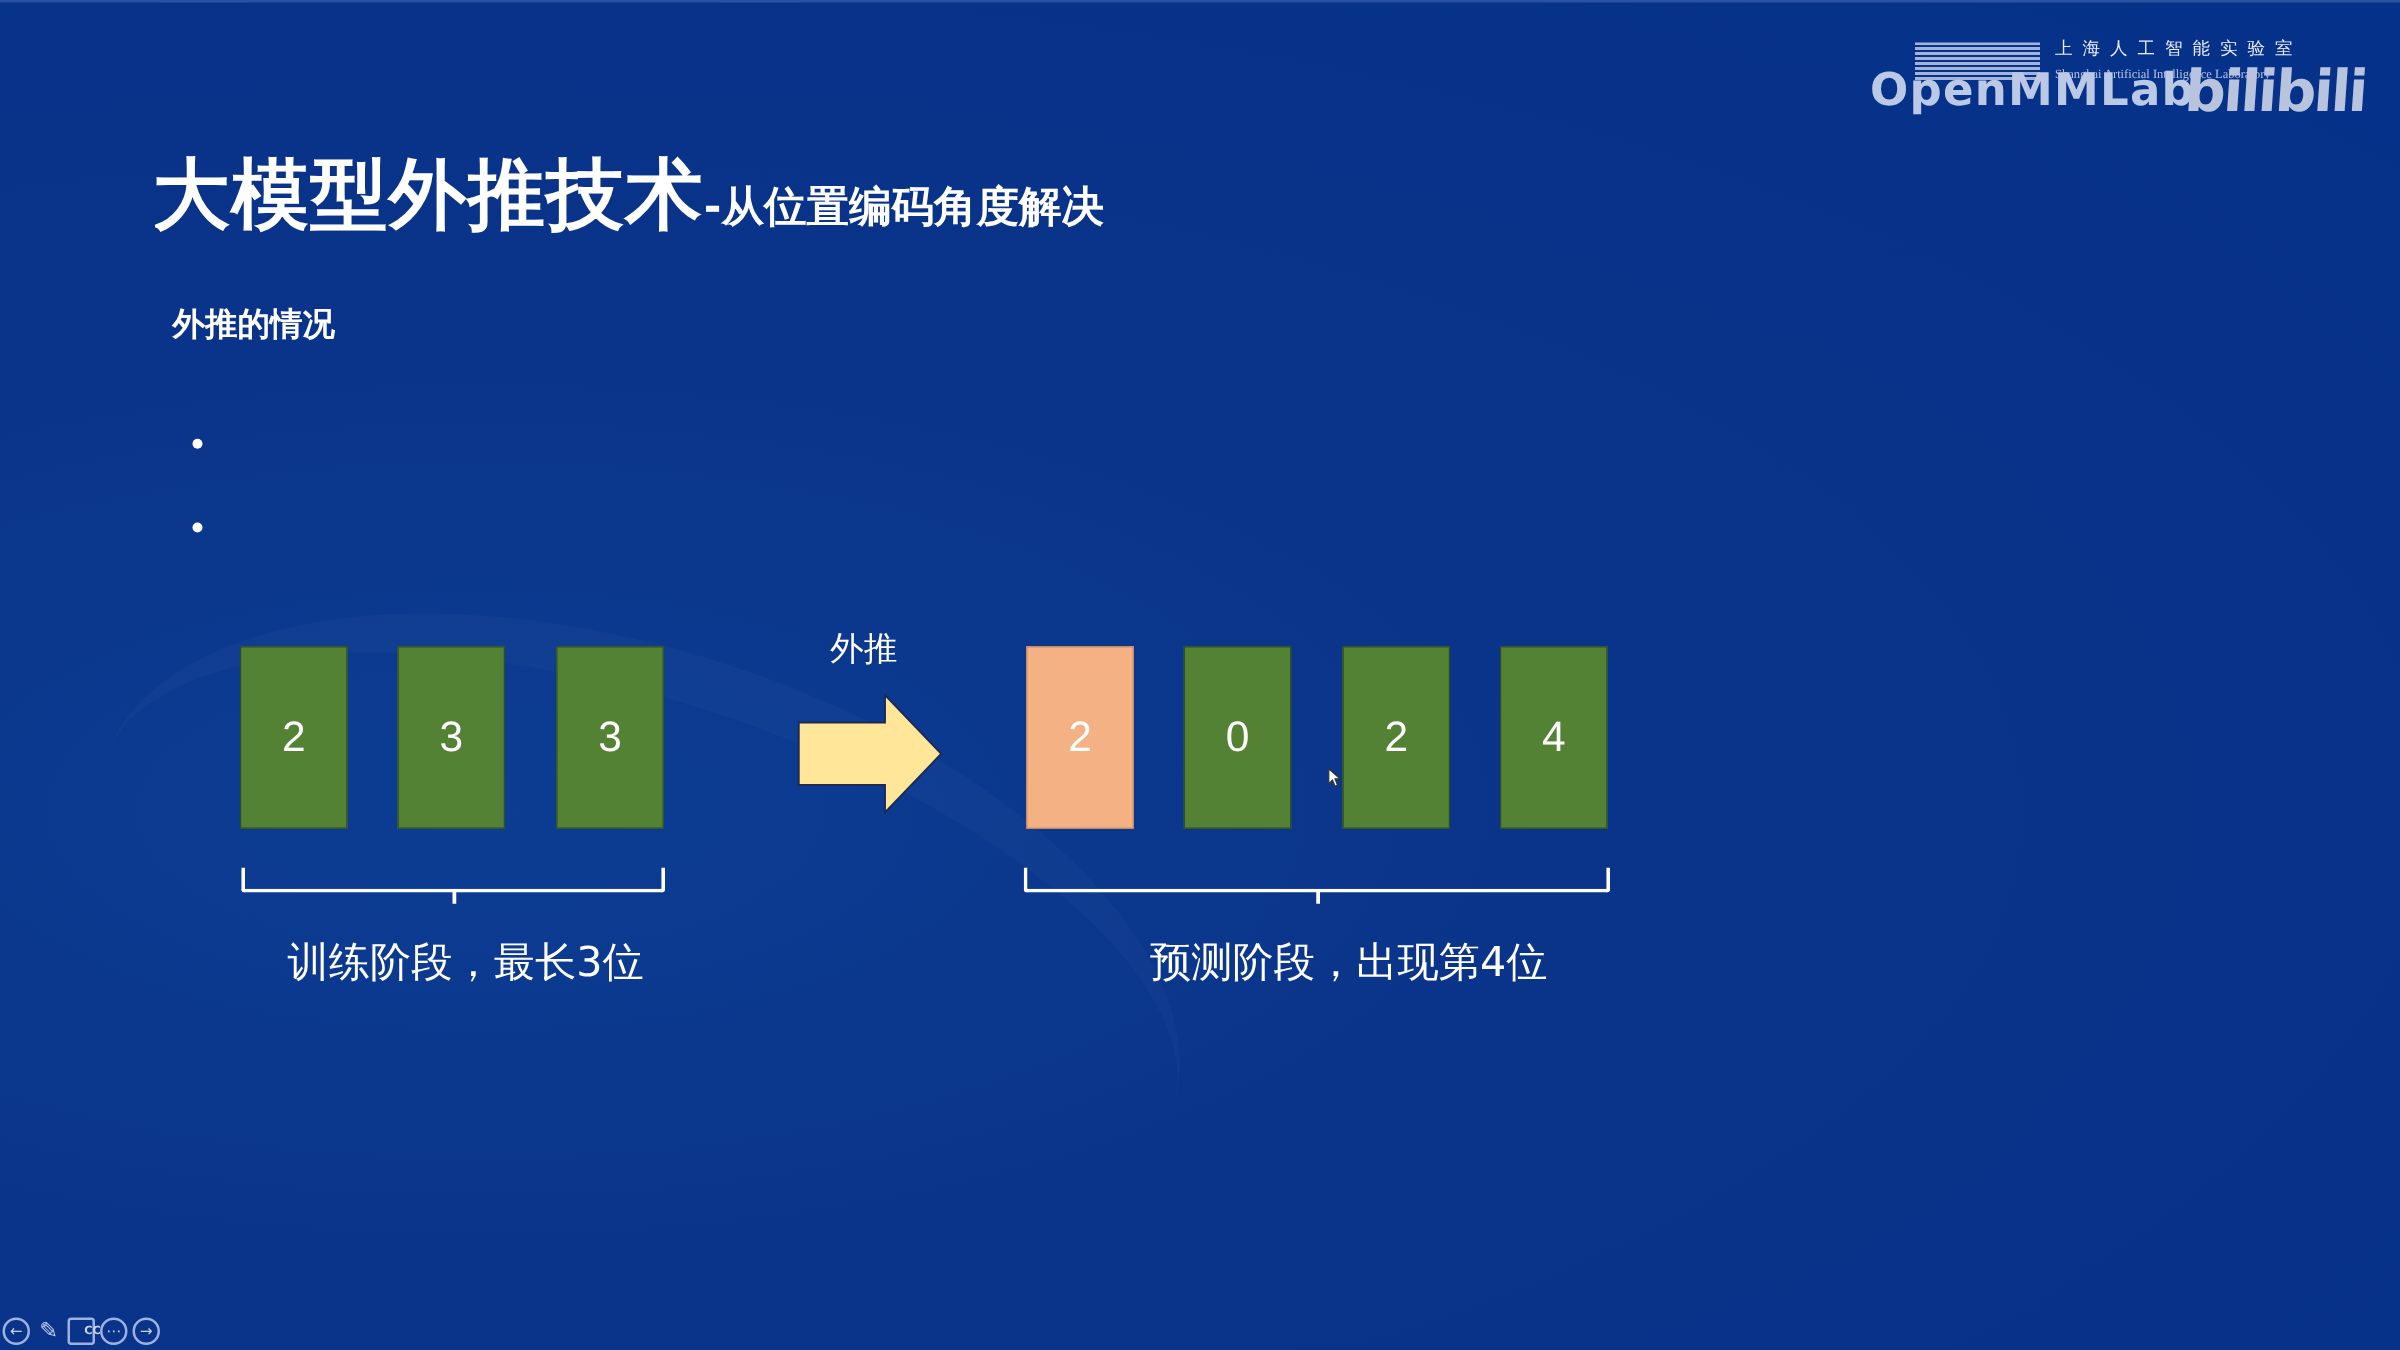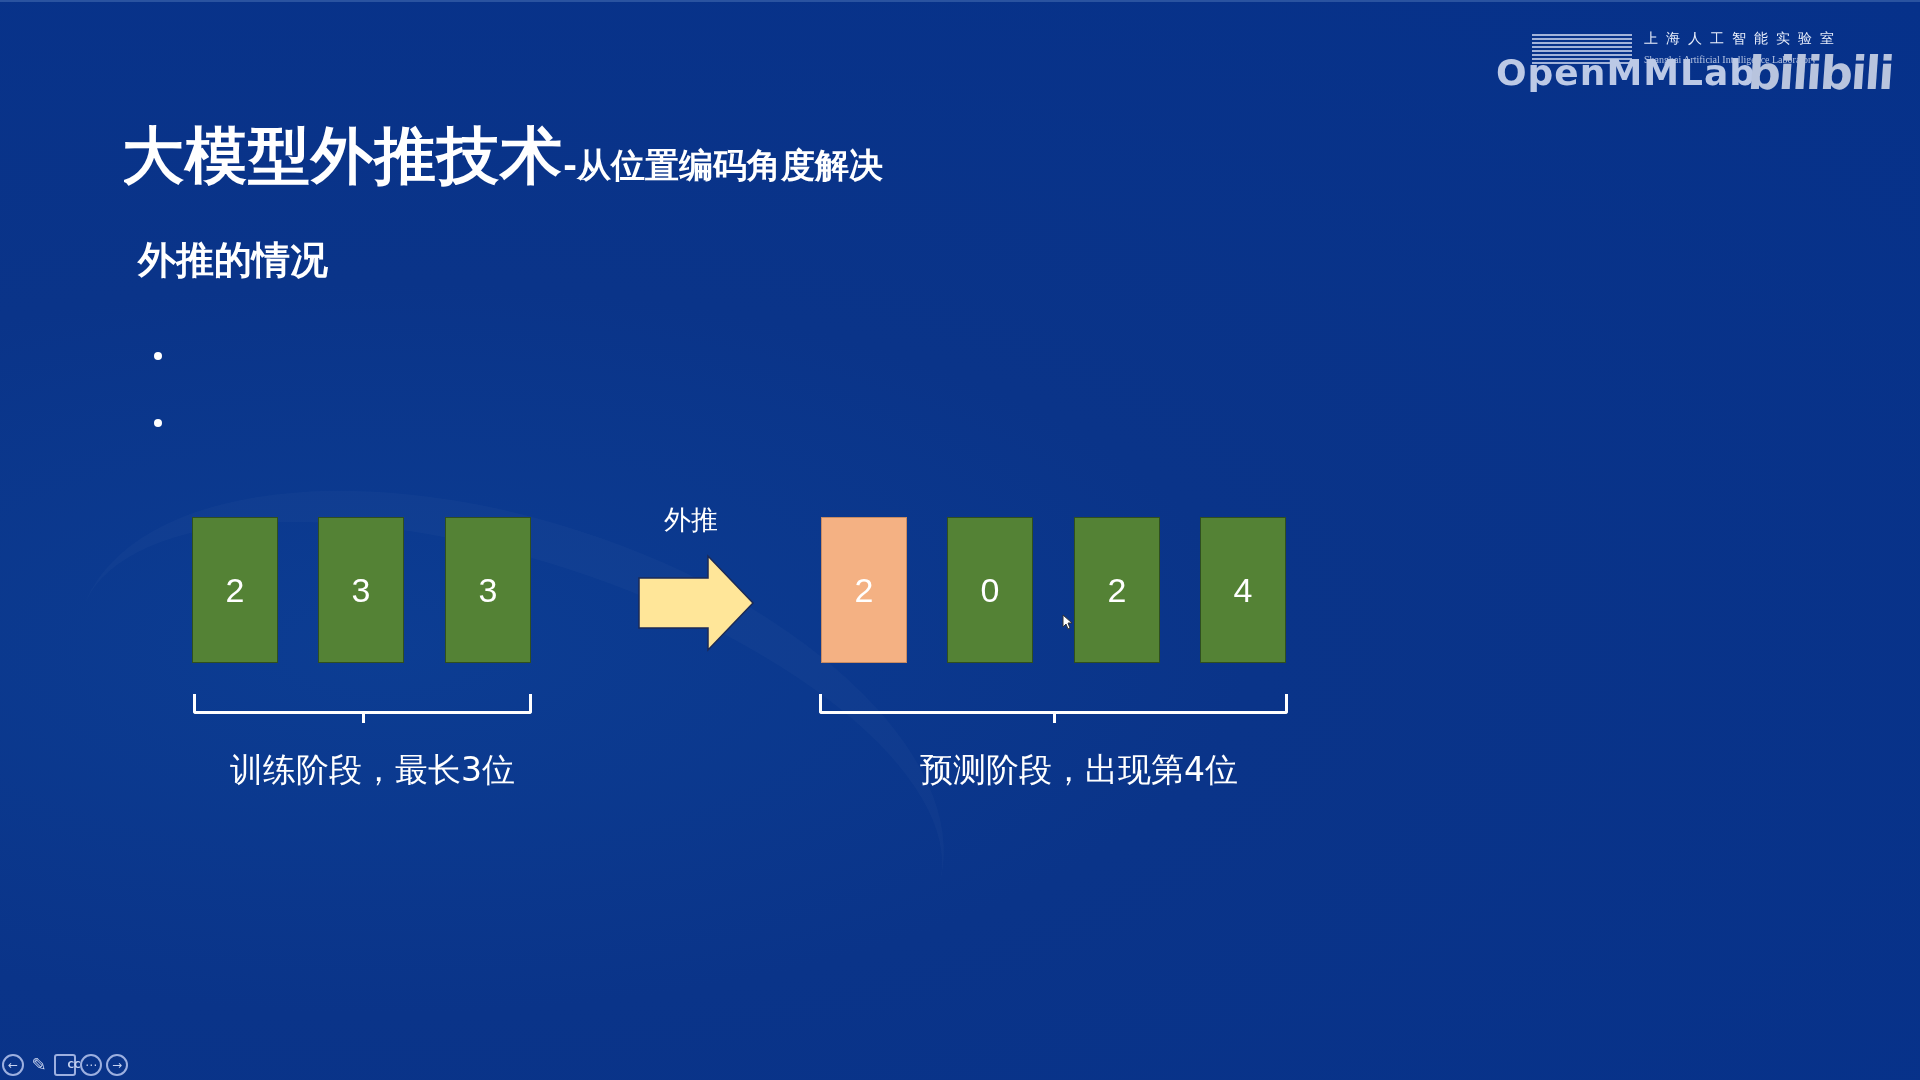--- a/index.html
+++ b/index.html
@@ -11,21 +11,21 @@
   }
   .frame { position:absolute; inset:0; border-top:2px solid #2a53a0; box-sizing:border-box; }
   .swoosh {
     position:absolute; left:60px; top:520px; width:900px; height:420px;
     border-radius:50%; border-top:40px solid rgba(255,255,255,0.025);
     transform:rotate(18deg);
   }
   .abs { position:absolute; }
   .title-main { left:122px; top:116px; font-size:62px; font-weight:bold; letter-spacing:1px; white-space:nowrap; line-height:80px; }
   .title-sub { font-size:34px; font-weight:bold; letter-spacing:0px; }
-  .section { left:138px; top:236px; font-size:38px; font-weight:bold; line-height:48px;text-align:right; }
+  .section { left:138px; top:236px; font-size:26px; font-weight:bold; line-height:48px;text-align:right; }
   .bullet-row { left:150px; font-size:27px; line-height:40px; white-space:nowrap; }
   .bullet-row .dot { display:inline-block; width:8px; height:8px; background:#fff; border-radius:50%; vertical-align:middle; margin-right:40px; margin-left:4px; }
   .box { position:absolute; width:86px; height:146px; top:517px; background:#548235; border:1px solid #2f4f1f; box-sizing:border-box;
          display:flex; align-items:center; justify-content:center; font-size:34px; color:#fff; font-family:"Liberation Sans", sans-serif; }
   .box.new { background:#f4b183; border-color:#c88b62; }
   .brace { position:absolute; height:20px; border:3px solid #fff; border-top:none; box-sizing:border-box; border-radius:0 0 3px 3px; }
   .brace .tick { position:absolute; bottom:-12px; width:3px; height:10px; background:#fff; left:50%; margin-left:-1px; }
   .label { position:absolute; top:750px; font-size:33px; line-height:40px; white-space:nowrap; text-align:center; }
   .arrow-label { left:664px; top:500px; font-size:27px; line-height:40px; }
   .logo { right:34px; top:28px; width:400px; height:72px; }

